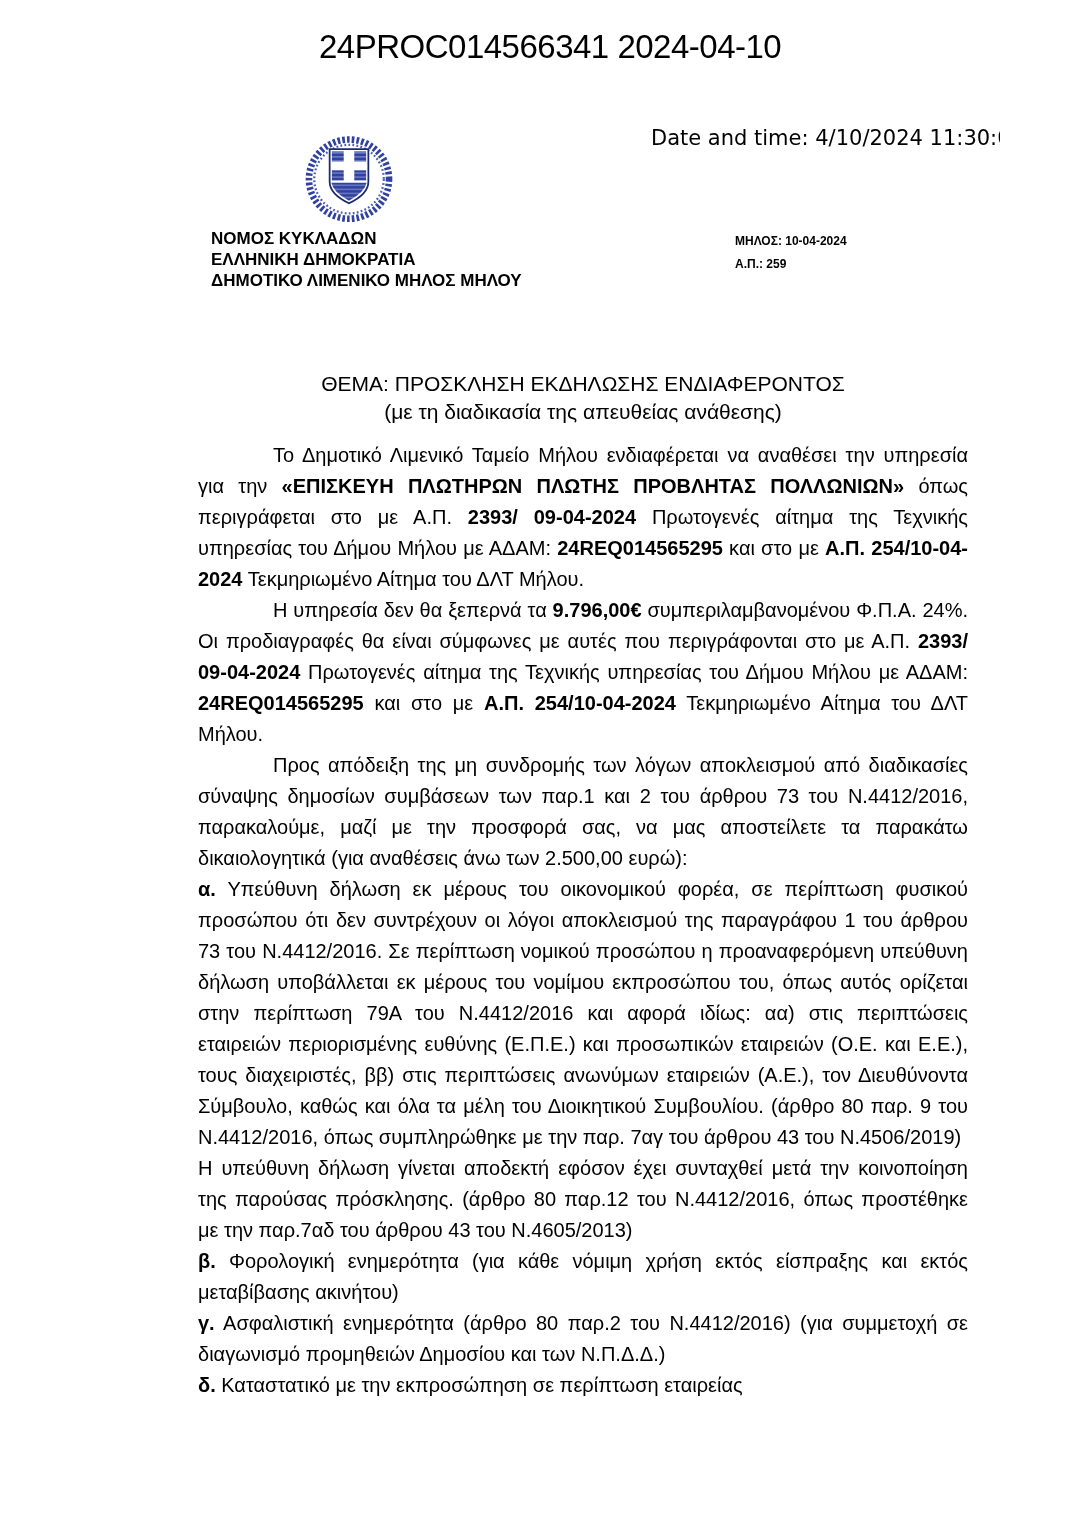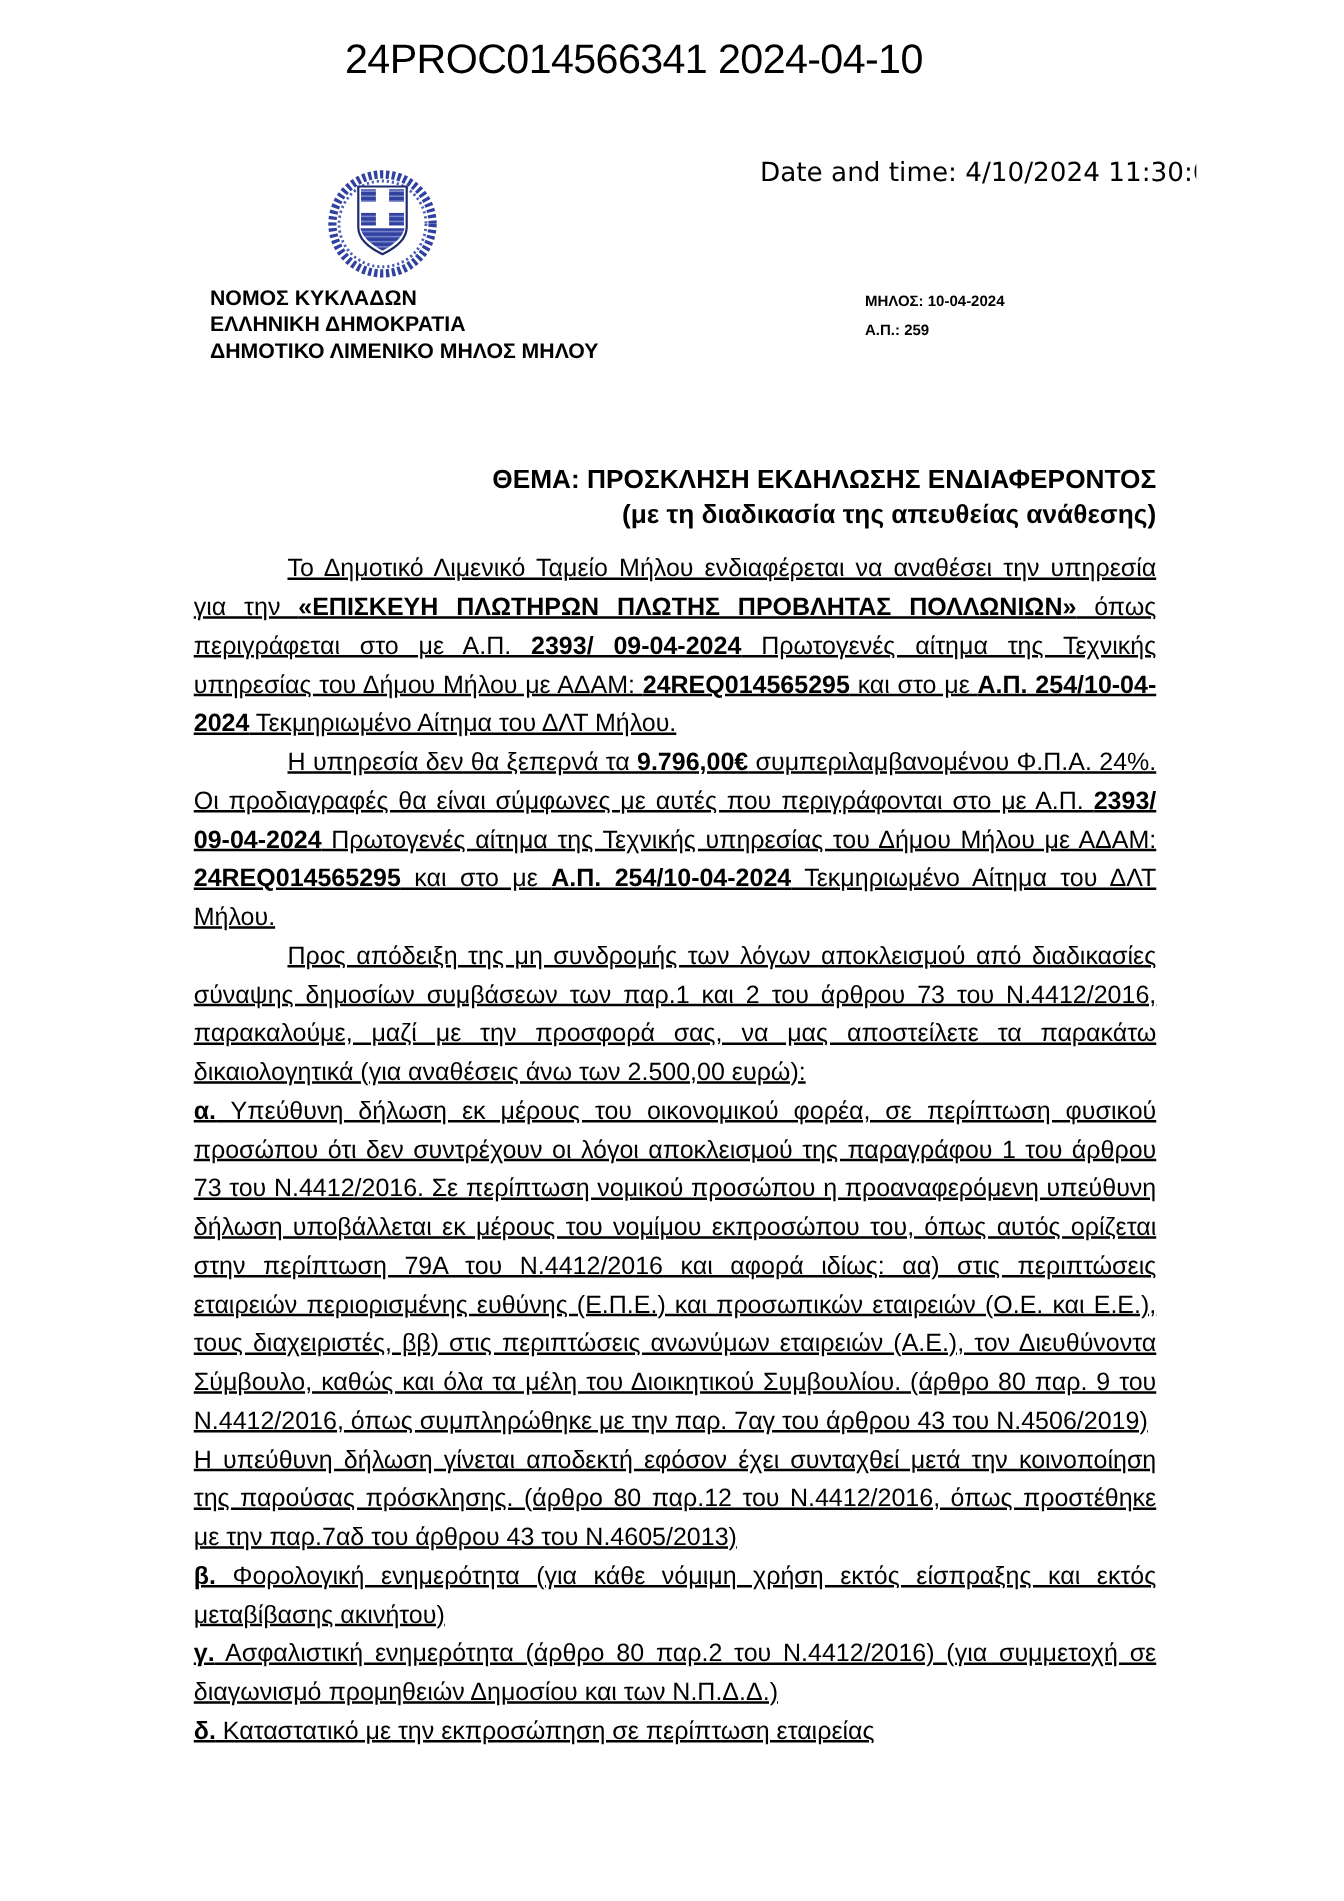--- a/index.html
+++ b/index.html
@@ -8,20 +8,21 @@
     background: #ffffff;
   }
   .page {
     position: relative;
     width: 957px;
     height: 1521px;
     background: #ffffff;
     color: #000000;
     overflow: hidden;
     font-family: "Liberation Sans", sans-serif;
+    margin-left: 43px;
   }
   .barcode-title {
     position: absolute;
     left: 276px;
     top: 28px;
     font-family: "Liberation Sans", sans-serif;
     font-size: 33px;
     letter-spacing: -0.5px;
     color: #000000;
     white-space: nowrap;
@@ -61,36 +62,35 @@
     font-weight: bold;
     font-size: 12px;
     line-height: 23px;
     white-space: nowrap;
   }
   .subject {
     position: absolute;
     left: 155px;
     top: 370px;
     width: 770px;
-    text-align: right;
+    text-align: center;
     font-family: "Liberation Sans", sans-serif;
-    font-weight: bold;
+    font-weight: normal;
     font-size: 21px;
     line-height: 28px;
   }
   .doc-body {
     position: absolute;
     left: 155px;
     top: 440px;
     width: 770px;
     font-family: "Liberation Sans", sans-serif;
     font-size: 20px;
     line-height: 31px;
     text-align: justify;
-    text-decoration: underline;
   }
   .doc-body p {
     margin: 0;
     padding: 0;
   }
   .doc-body p.indent {
     text-indent: 75px;
   }
   .doc-body b {
     font-weight: bold;

